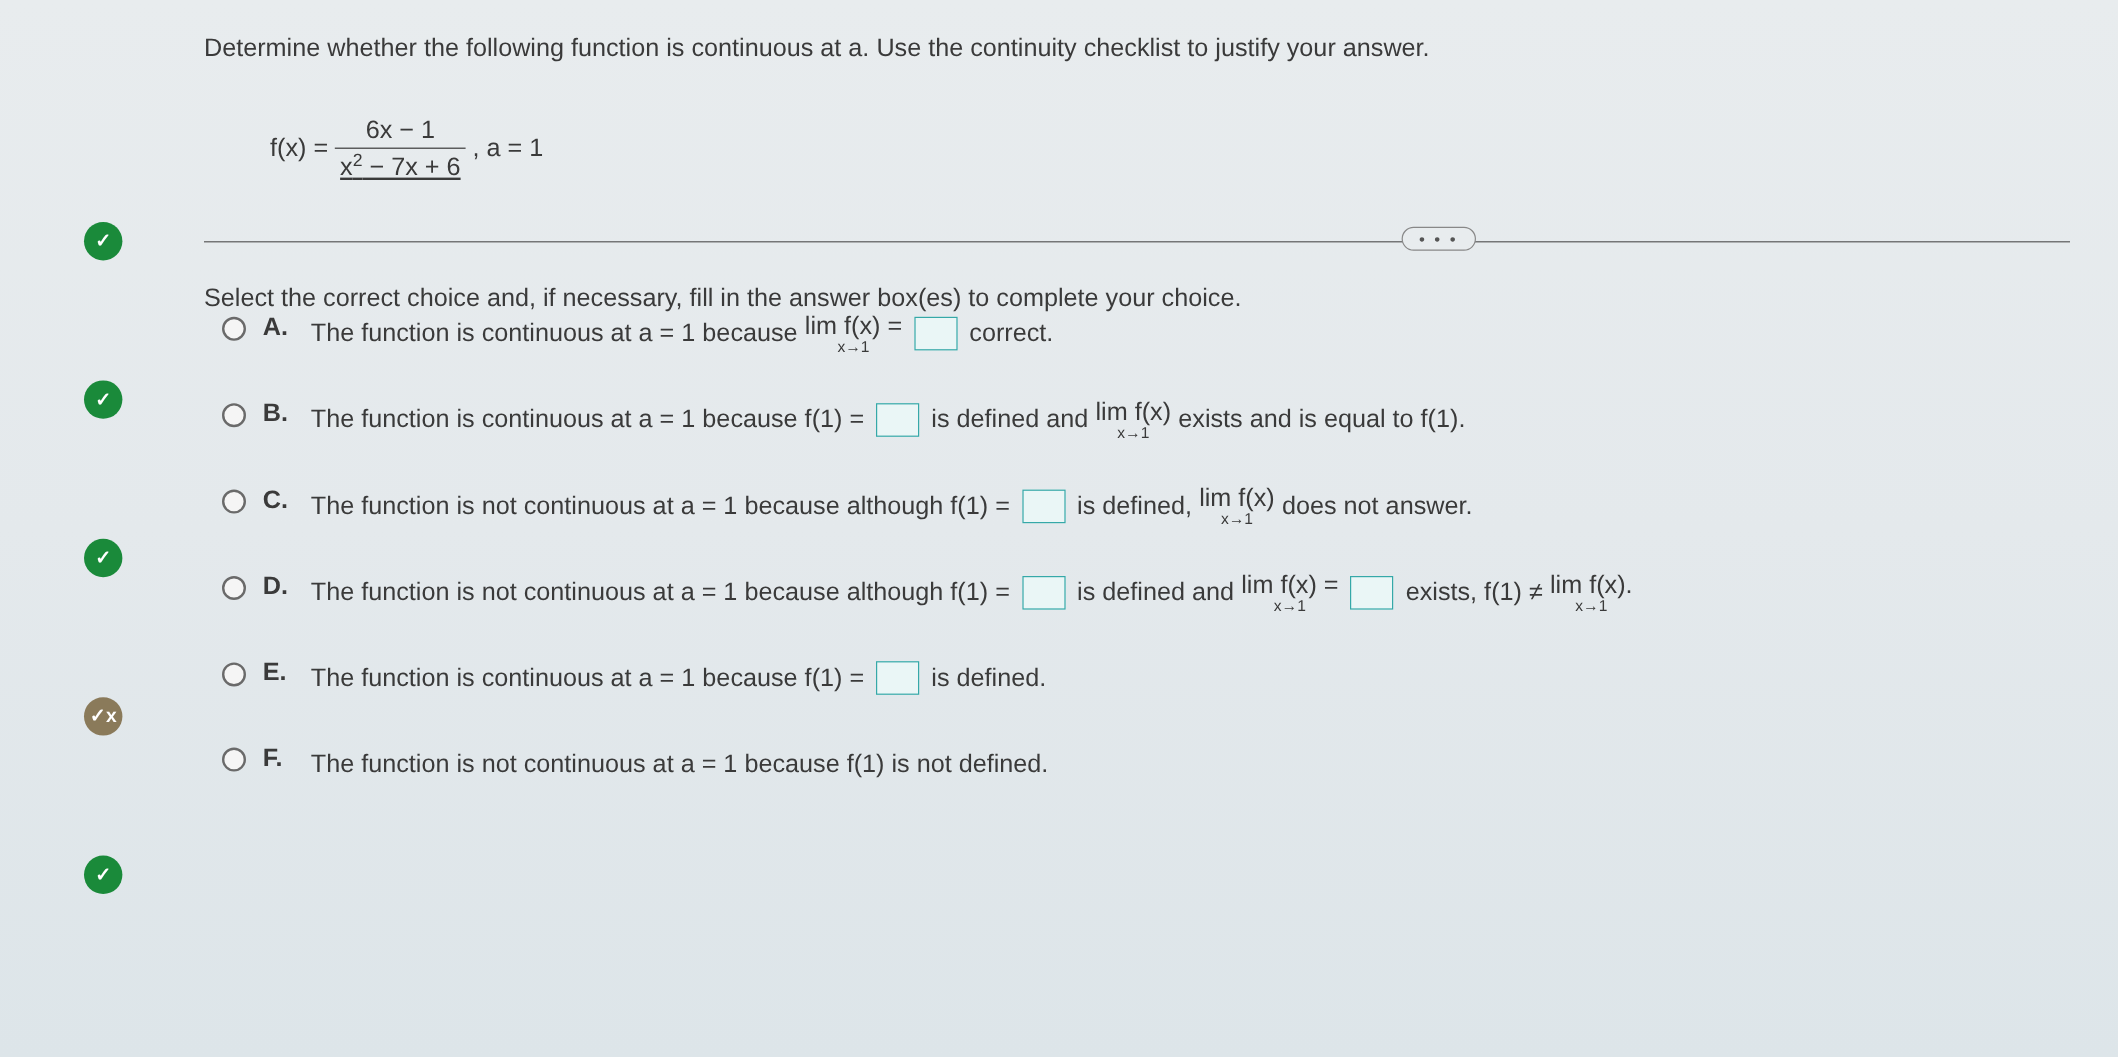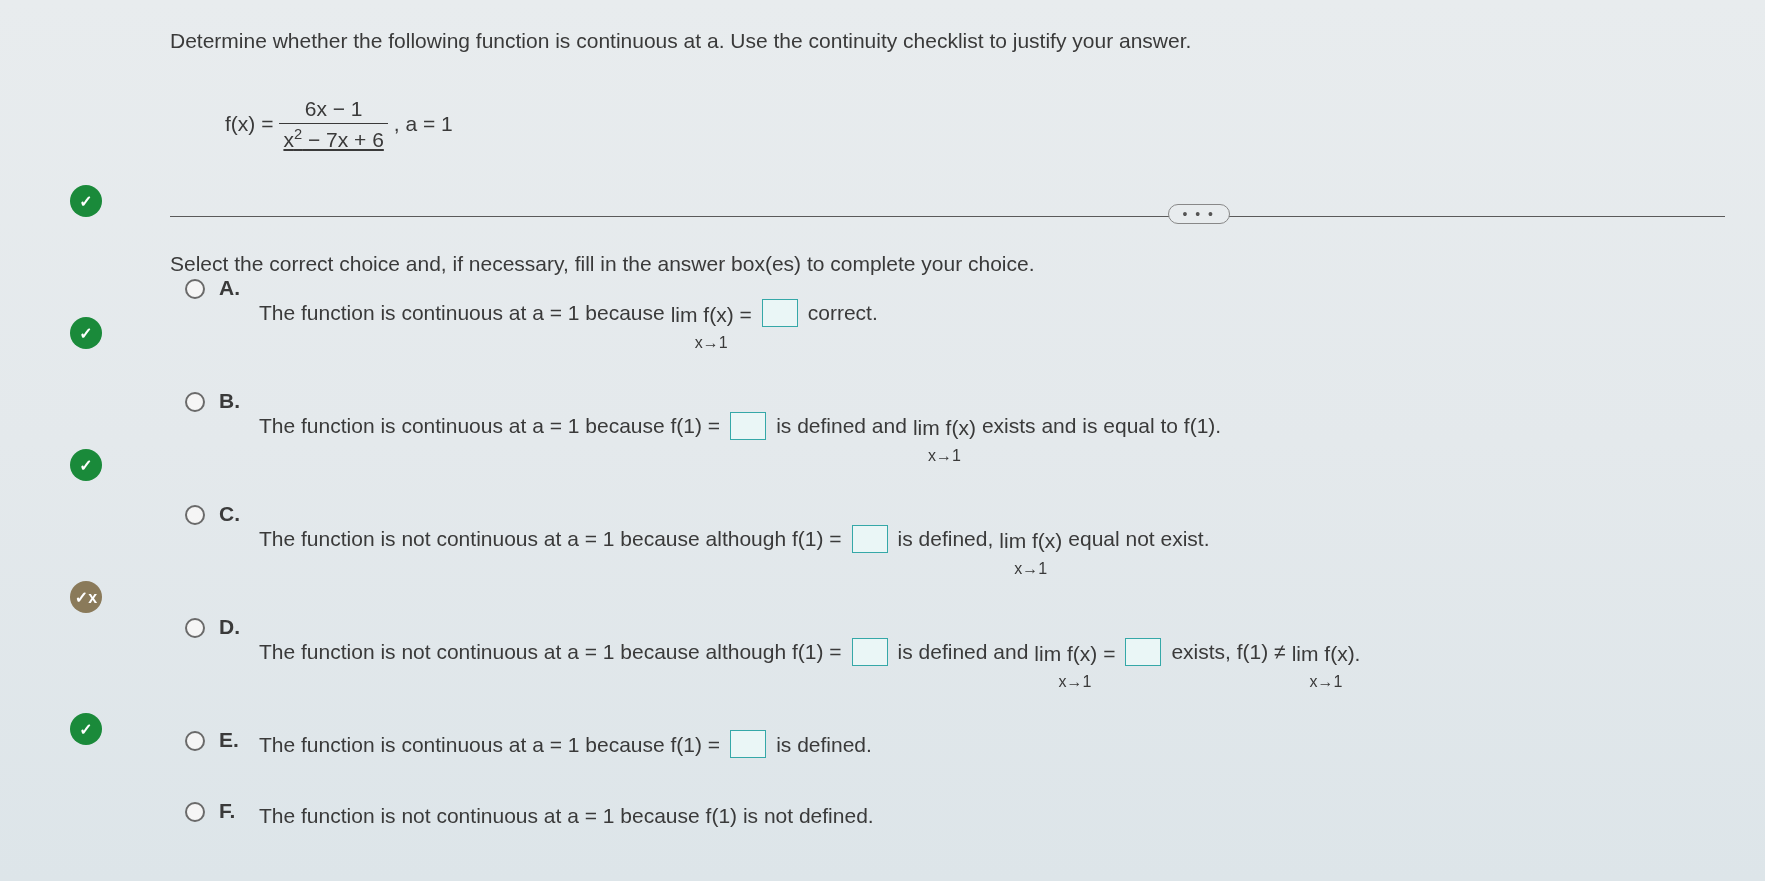--- a/index.html
+++ b/index.html
@@ -37,21 +37,21 @@
   position: absolute;
   left: 170px;
   top: 25px;
   right: 40px;
 }
 .question-text { line-height: 1.5; margin-bottom: 40px; }
 .formula-row {
   display: flex;
   align-items: center;
   margin-left: 55px;
-  margin-bottom: 64px;
+  margin-bottom: 49px;
 }
 .fraction {
   display: inline-flex;
   flex-direction: column;
   align-items: center;
   vertical-align: middle;
   margin: 0 6px;
 }
 .fraction .num { padding: 0 4px 2px; }
 .fraction .den { border-top: 1.5px solid #3a3a3a; padding: 2px 4px 0; text-decoration: underline; }
@@ -81,22 +81,22 @@
   width: 20px; height: 20px; border: 2px solid #6a6a6a; border-radius: 50%;
   flex-shrink: 0; margin-top: 3px; background: #f5f5f5;
 }
 .choice-label { font-weight: bold; min-width: 26px; }
 .choice-body { display: flex; flex-wrap: wrap; align-items: center; gap: 6px; line-height: 1.6; }
 .seg { display: inline-flex; align-items: center; }
 .limit {
   display: inline-flex; flex-direction: column; align-items: center;
   vertical-align: middle; line-height: 1;
 }
-.limit .top { font-size: 21px; margin-top: 28px; }
-.limit .bot { font-size: 16px; margin-top: 10px; }
+.limit .top { font-size: 21px; }
+.limit .bot { font-size: 13px; margin-top: 0; }
 .answer-box {
   display: inline-block;
   width: 36px; height: 28px;
   border: 1.5px solid #35a8a8;
   background: #eaf6f6;
   vertical-align: middle;
   margin: 0 4px;
 }
 </style>
 </head>
@@ -167,21 +167,21 @@
       <div class="radio"></div>
       <span class="choice-label">C.</span>
       <div class="choice-body">
         <span class="seg">The function is not continuous at a = 1 because although f(1) = </span>
         <span class="answer-box"></span>
         <span class="seg"> is defined, </span>
         <span class="limit">
           <span class="top">lim f(x)</span>
           <span class="bot">x→1</span>
         </span>
-        <span class="seg"> equal not exist.</span>
+        <span class="seg"> does not answer.</span>
       </div>
     </div>
 
     <div class="choice-row">
       <div class="radio"></div>
       <span class="choice-label">D.</span>
       <div class="choice-body">
         <span class="seg">The function is not continuous at a = 1 because although f(1) = </span>
         <span class="answer-box"></span>
         <span class="seg"> is defined and </span>

